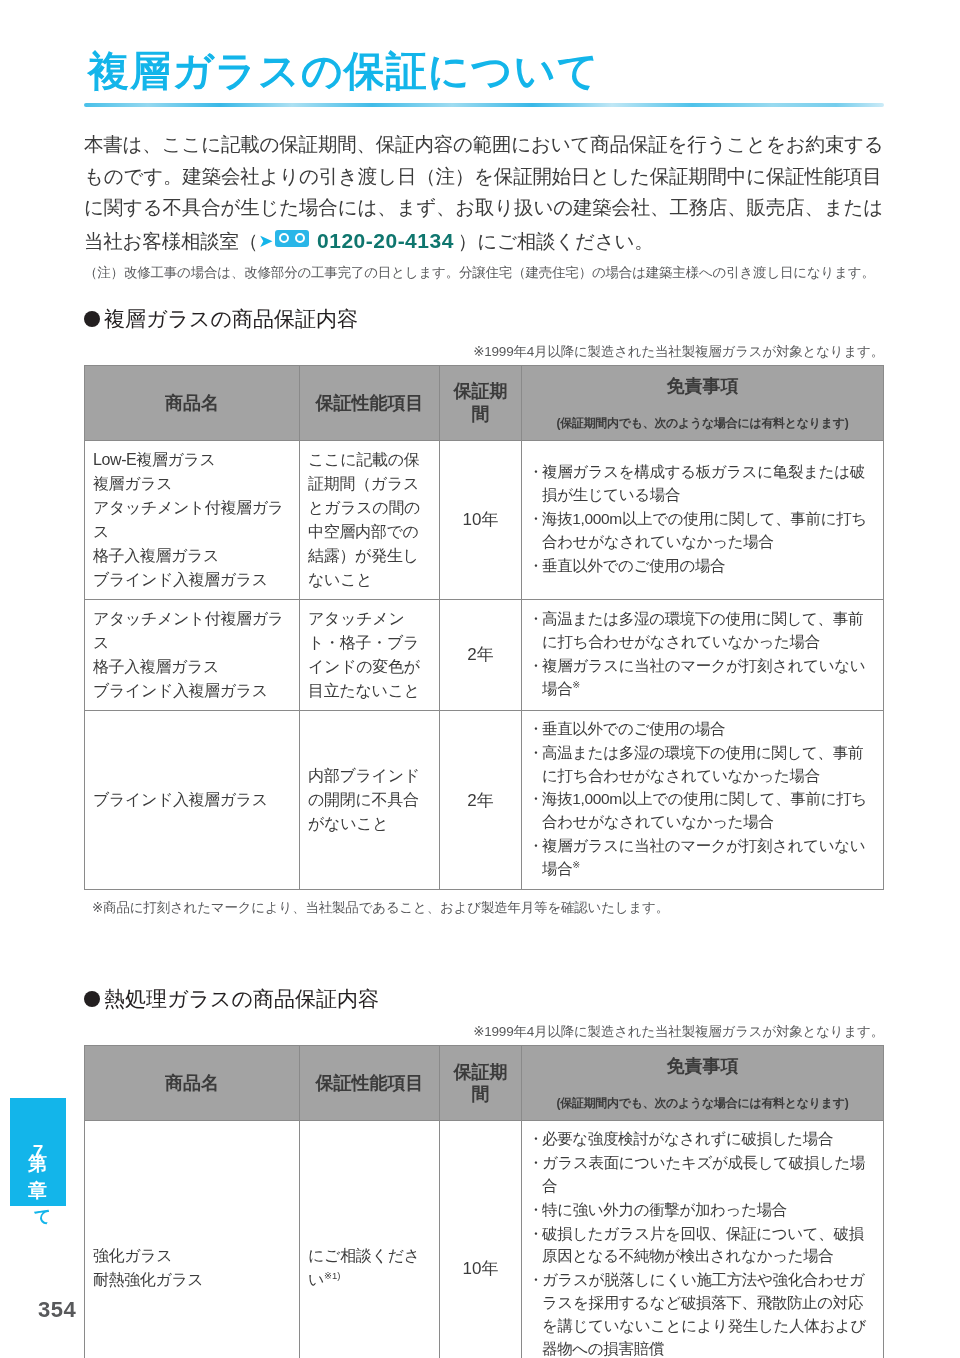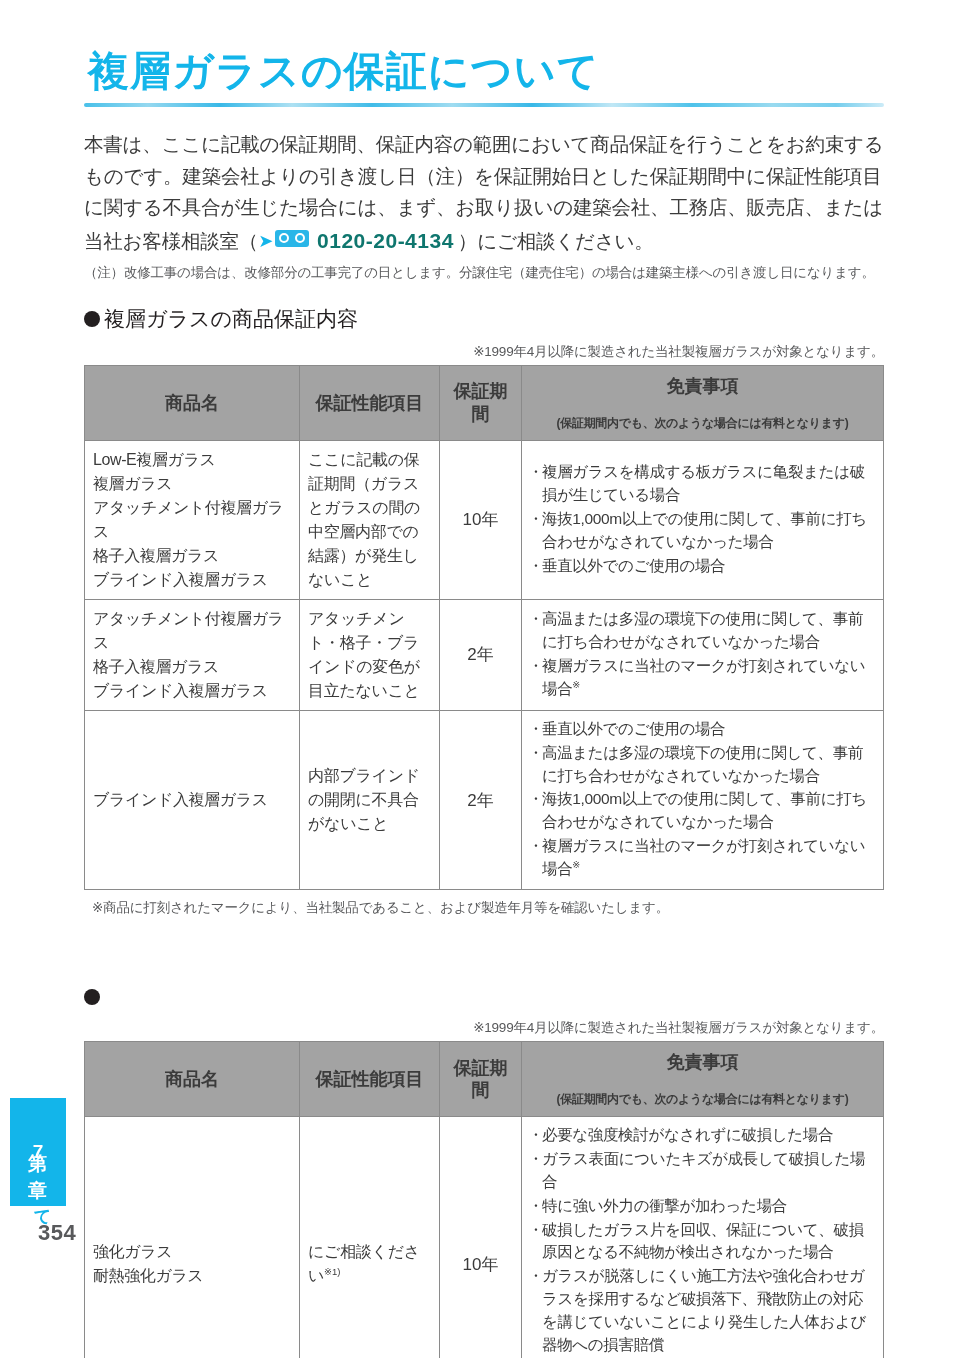--- a/index.html
+++ b/index.html
@@ -58,21 +58,21 @@
     color: #ffffff;
     letter-spacing: 2px;
     line-height: 1;
     white-space: nowrap;
   }
 
   
   .page-number {
     position: absolute;
     left: 38px;
-    top: 1220px;
+    top: 1297px;
     font-size: 22px;
     font-weight: bold;
     color: #58595b;
     letter-spacing: 0.5px;
   }
 
   
   .content {
     position: absolute;
     left: 84px;
@@ -352,21 +352,21 @@
           </ul>
         </td>
       </tr>
     </tbody>
   </table>
 
   <p class="table-footnote">※商品に打刻されたマークにより、当社製品であること、および製造年月等を確認いたします。</p>
 
   <div class="spacer-lg"></div>
 
-  <h2 class="section-heading"><span class="bullet"></span></h2>
+  <h2 class="section-heading"><span class="bullet"></span><span>熱処理ガラスの商品保証内容</span></h2>
 
   <div class="table-caption">※1999年4月以降に製造された当社製複層ガラスが対象となります。</div>
 
   <table class="warranty">
     <colgroup>
       <col class="col-product">
         <col class="col-item">
         <col class="col-period">
         <col class="col-exempt">
     </colgroup>

